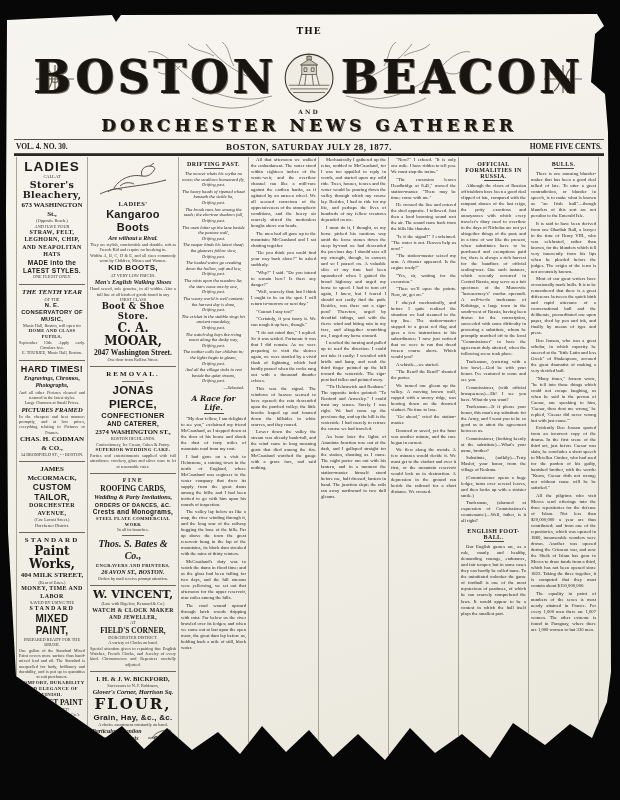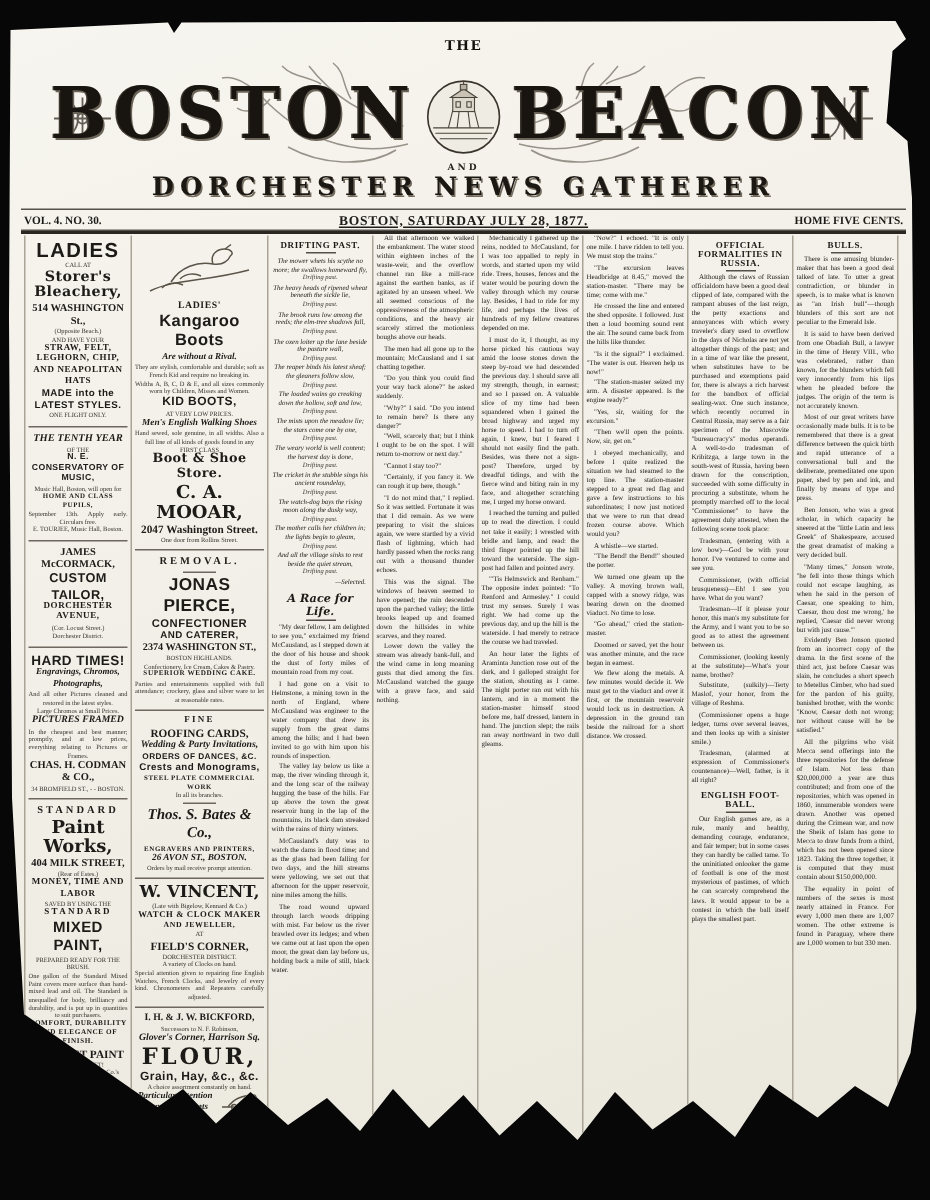--- a/index.html
+++ b/index.html
@@ -23,21 +23,21 @@
     font:bold 6px "DejaVu Serif",serif;letter-spacing:2px;color:#2a251f;}
   .mast-sub{position:absolute;top:103px;left:0;right:0;text-align:center;
     font:bold 17px "DejaVu Serif",serif;letter-spacing:4px;color:#1b1713;
     text-shadow:1px 1px 0 #756d60;}
   .orn{position:absolute;opacity:.85;}
   
   #dateline{position:absolute;top:127px;left:10px;right:10px;height:13px;
     border-top:1px solid #55504a;border-bottom:1px solid #55504a;
     box-shadow:0 2px 0 #2a2722;display:flex;align-items:center;}
   #dateline .vol{flex:0 0 120px;font:bold 7.5px "Liberation Serif",serif;padding-left:2px;}
-  #dateline .date{flex:1;text-align:center;font:bold 9px "Liberation Serif",serif;letter-spacing:.5px;text-decoration:underline;}
+  #dateline .date{flex:1;text-align:center;font:bold 9px "Liberation Serif",serif;letter-spacing:.5px;}
   #dateline .price{flex:0 0 120px;text-align:right;font:bold 7.5px "Liberation Serif",serif;padding-right:2px;}
   
   #cols{position:absolute;top:145px;left:12px;height:600px;display:flex;align-items:stretch;}
   .col{overflow:hidden;border-right:1px solid #aaa496;padding:0 2px;}
   .col:first-child{border-left:1px solid #aaa496;}
   .colA{width:66px;}
   .colB{width:86px;}
   .colT{width:65px;}
   
   .ad{border-bottom:1px solid #6d675d;padding:3px 0 4px;text-align:center;}
@@ -136,52 +136,52 @@
     <span class="price">HOME FIVE CENTS.</span>
   </div>
 
   <div id="cols">
 
     <div class="col colA">
       <div class="ad">
         <div class="a-huge">LADIES</div>
         <div class="a-sm">CALL AT</div>
         <div class="a-name">Storer's Bleachery,</div>
-        <div class="a-med">514 WASHINGTON St.,</div>
+        <div class="a-med">673 WASHINGTON St.,</div>
         <div class="a-sm">(Opposite Beach.)</div>
         <div class="a-sm">AND HAVE YOUR</div>
         <div class="a-caps">STRAW, FELT, LEGHORN, CHIP, AND NEAPOLITAN HATS</div>
         <div class="a-sans" style="font-size:6.5px">MADE into the LATEST STYLES.</div>
         <div class="a-sm">ONE FLIGHT ONLY.</div>
       </div>
       <div class="ad">
         <div class="a-ital">THE TENTH YEAR</div>
         <div class="a-sm">OF THE</div>
         <div class="a-sans" style="font-size:5.8px">N. E. CONSERVATORY OF MUSIC,</div>
         <div class="a-sm">Music Hall, Boston, will open for</div>
         <div class="a-caps" style="font-size:4.6px">HOME AND CLASS PUPILS,</div>
         <div class="a-smj">September 13th. Apply early. Circulars free.</div>
         <div class="a-sm">E. TOURJEE, Music Hall, Boston.</div>
-      </div>
-      <div class="ad">
-        <div class="a-med">JAMES McCORMACK,</div>
-        <div class="a-sans" style="font-size:8.5px">CUSTOM TAILOR,</div>
-        <div class="a-caps">DORCHESTER AVENUE,</div>
-        <div class="a-sm">(Cor. Locust Street.)</div>
-        <div class="a-sm">Dorchester District.</div>
       </div>
       <div class="ad">
         <div class="a-sans" style="font-size:9px">HARD TIMES!</div>
         <div class="a-ital" style="font-size:6px">Engravings, Chromos, Photographs,</div>
         <div class="a-smj">And all other Pictures cleaned and restored in the latest styles.</div>
         <div class="a-sm">Large Chromos at Small Prices.</div>
         <div class="a-ital" style="font-size:6.5px">PICTURES FRAMED</div>
         <div class="a-smj">In the cheapest and best manner; promptly, and at low prices, everything relating to Pictures or Frames.</div>
         <div class="a-med">CHAS. H. CODMAN &amp; CO.,</div>
         <div class="a-sm">34 BROMFIELD ST.,  -  -  BOSTON.</div>
+      </div>
+      <div class="ad">
+        <div class="a-med">JAMES McCORMACK,</div>
+        <div class="a-sans" style="font-size:8.5px">CUSTOM TAILOR,</div>
+        <div class="a-caps">DORCHESTER AVENUE,</div>
+        <div class="a-sm">(Cor. Locust Street.)</div>
+        <div class="a-sm">Dorchester District.</div>
       </div>
       <div class="ad">
         <div class="a-caps" style="letter-spacing:2px;font-size:7px">STANDARD</div>
         <div class="a-big" style="font-size:12px">Paint Works,</div>
         <div class="a-med">404 MILK STREET,</div>
         <div class="a-sm">(Rear of Estes.)</div>
         <div class="a-caps">MONEY, TIME AND LABOR</div>
         <div class="a-sm">SAVED BY USING THE</div>
         <div class="a-caps" style="letter-spacing:1.5px">STANDARD</div>
         <div class="a-sans" style="font-size:10px">MIXED PAINT,</div>

